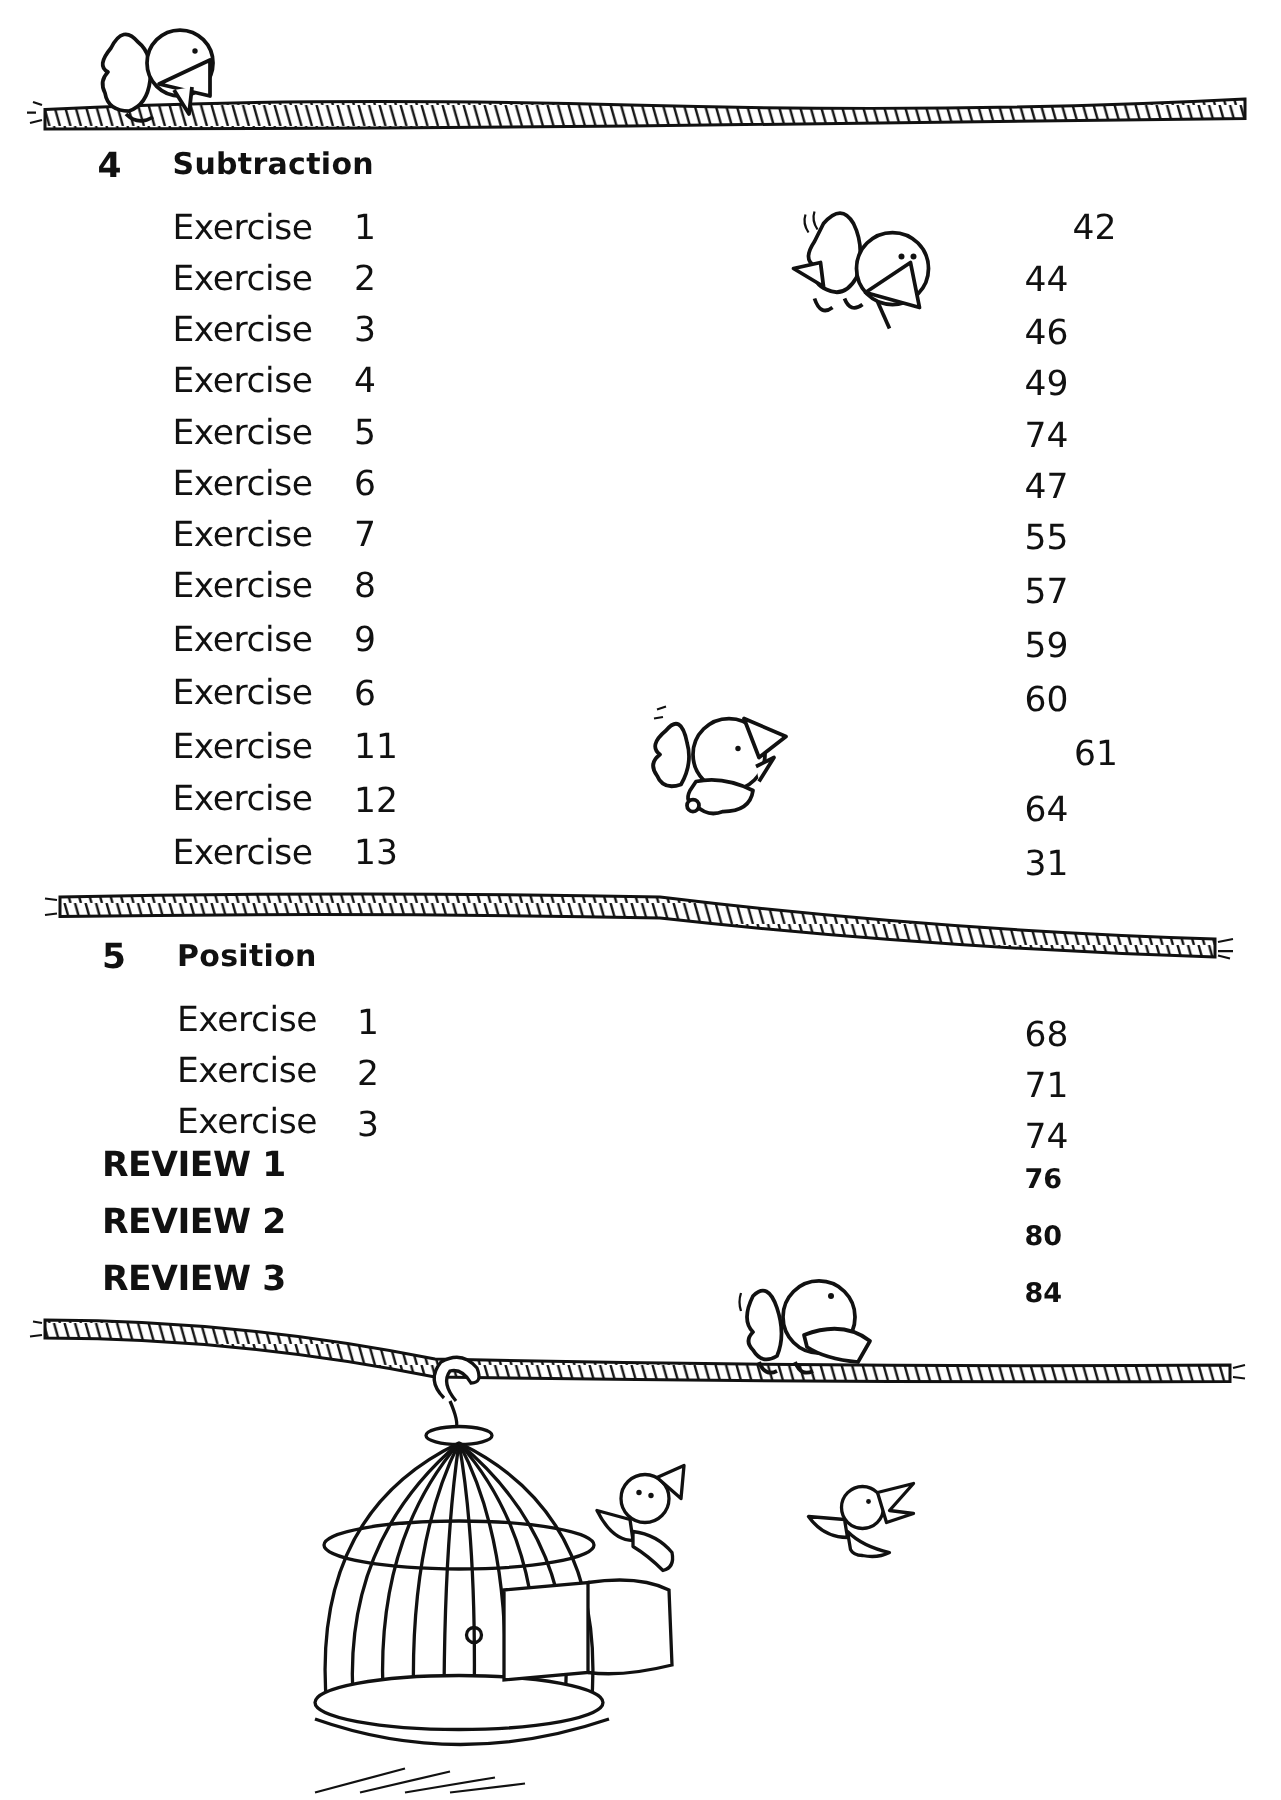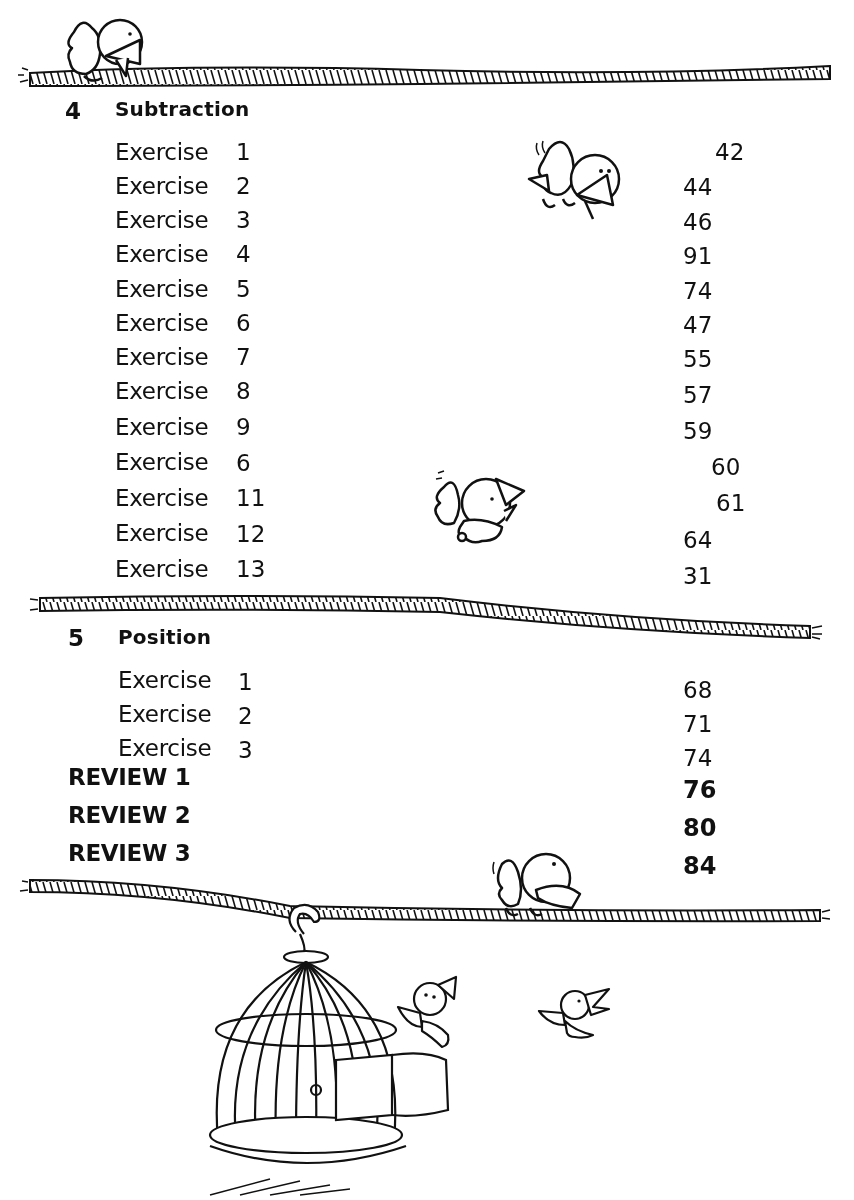--- a/index.html
+++ b/index.html
@@ -6,21 +6,21 @@
   body { width: 854px; height: 1200px; position: relative; overflow: hidden;
          font-family: "DejaVu Sans", sans-serif; color: #111; }
   .abs { position: absolute; }
   .rope { position: absolute; left: 0; top: 0; }
   .chapter-num { position: absolute; font-weight: bold; font-size: 23px; }
   .chapter-title { position: absolute; font-weight: bold; font-size: 20px; letter-spacing: 0.2px; }
   .ex-label { position: absolute; font-size: 23px; letter-spacing: -0.3px; }
   .ex-num { position: absolute; font-size: 23px; }
   .page-num { position: absolute; font-size: 23px; }
   .review-label { position: absolute; font-weight: bold; font-size: 23px; letter-spacing: -0.3px; }
-  .review-page { position: absolute; font-weight: bold; font-size: 24px; }
+  .review-page { position: absolute; font-weight: bold; font-size: 18px; }
   svg { overflow: visible; }
 </style>
 </head>
 <body>
 
 <svg class="rope" width="854" height="1200">
   <defs>
     <pattern id="ropeTwist" width="7" height="14" patternUnits="userSpaceOnUse">
       <rect width="7" height="14" fill="#fff"></rect>
       <line x1="1" y1="0" x2="5" y2="14" stroke="#111" stroke-width="1.6"></line>
@@ -162,21 +162,21 @@
   <div class="ex-label" style="left:115px; top:173px;">Exercise</div>
   <div class="ex-num" style="left:236px; top:173px;">2</div>
   <div class="page-num" style="left:683px; top:174px;">44</div>
 
   <div class="ex-label" style="left:115px; top:207px;">Exercise</div>
   <div class="ex-num" style="left:236px; top:207px;">3</div>
   <div class="page-num" style="left:683px; top:209px;">46</div>
 
   <div class="ex-label" style="left:115px; top:241px;">Exercise</div>
   <div class="ex-num" style="left:236px; top:241px;">4</div>
-  <div class="page-num" style="left:683px; top:243px;">91</div>
+  <div class="page-num" style="left:683px; top:243px;">49</div>
 
   <div class="ex-label" style="left:115px; top:276px;">Exercise</div>
   <div class="ex-num" style="left:236px; top:276px;">5</div>
   <div class="page-num" style="left:683px; top:278px;">74</div>
 
   <div class="ex-label" style="left:115px; top:310px;">Exercise</div>
   <div class="ex-num" style="left:236px; top:310px;">6</div>
   <div class="page-num" style="left:683px; top:312px;">47</div>
 
   <div class="ex-label" style="left:115px; top:344px;">Exercise</div>
@@ -186,21 +186,21 @@
   <div class="ex-label" style="left:115px; top:378px;">Exercise</div>
   <div class="ex-num" style="left:236px; top:378px;">8</div>
   <div class="page-num" style="left:683px; top:382px;">57</div>
 
   <div class="ex-label" style="left:115px; top:414px;">Exercise</div>
   <div class="ex-num" style="left:236px; top:414px;">9</div>
   <div class="page-num" style="left:683px; top:418px;">59</div>
 
   <div class="ex-label" style="left:115px; top:449px;">Exercise</div>
   <div class="ex-num" style="left:236px; top:450px;">6</div>
-  <div class="page-num" style="left:683px; top:454px;margin-left:28px;">60</div>
+  <div class="page-num" style="left:683px; top:454px;">60</div>
 
   <div class="ex-label" style="left:115px; top:485px;">Exercise</div>
   <div class="ex-num" style="left:236px; top:485px;">11</div>
   <div class="page-num" style="left:716px; top:490px;">61</div>
 
   <div class="ex-label" style="left:115px; top:520px;">Exercise</div>
   <div class="ex-num" style="left:236px; top:521px;">12</div>
   <div class="page-num" style="left:683px; top:527px;">64</div>
 
   <div class="ex-label" style="left:115px; top:556px;">Exercise</div>

